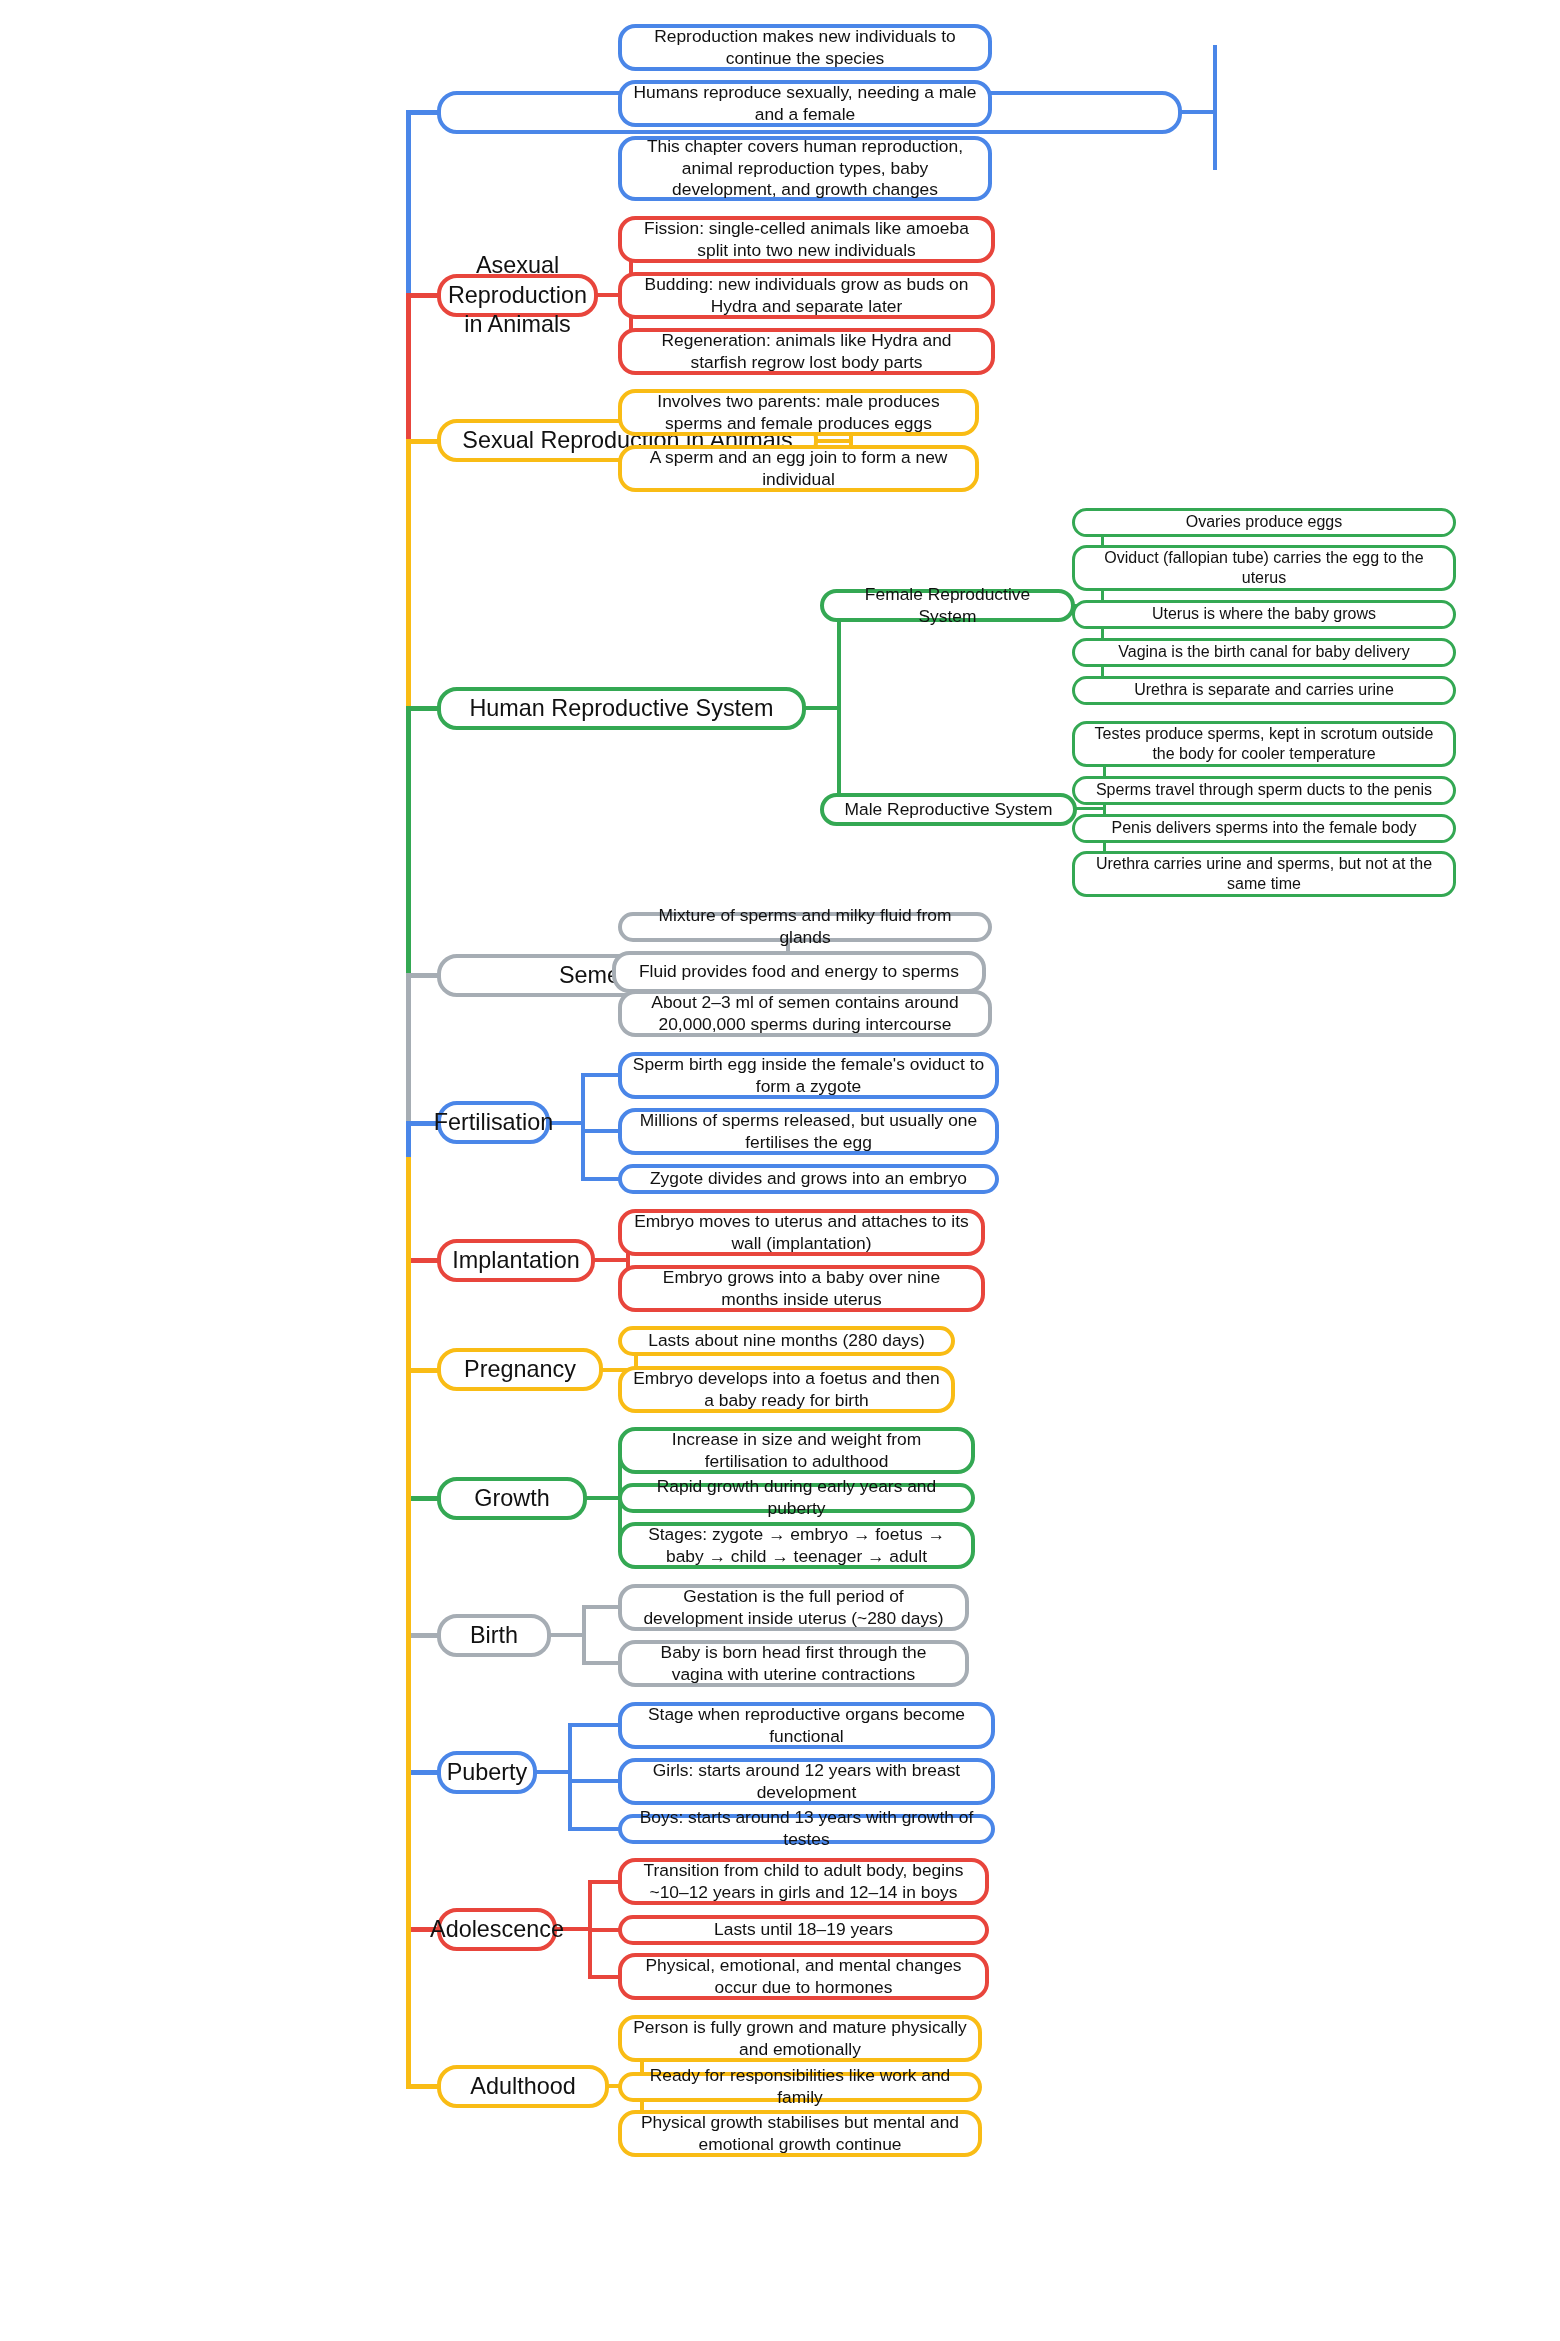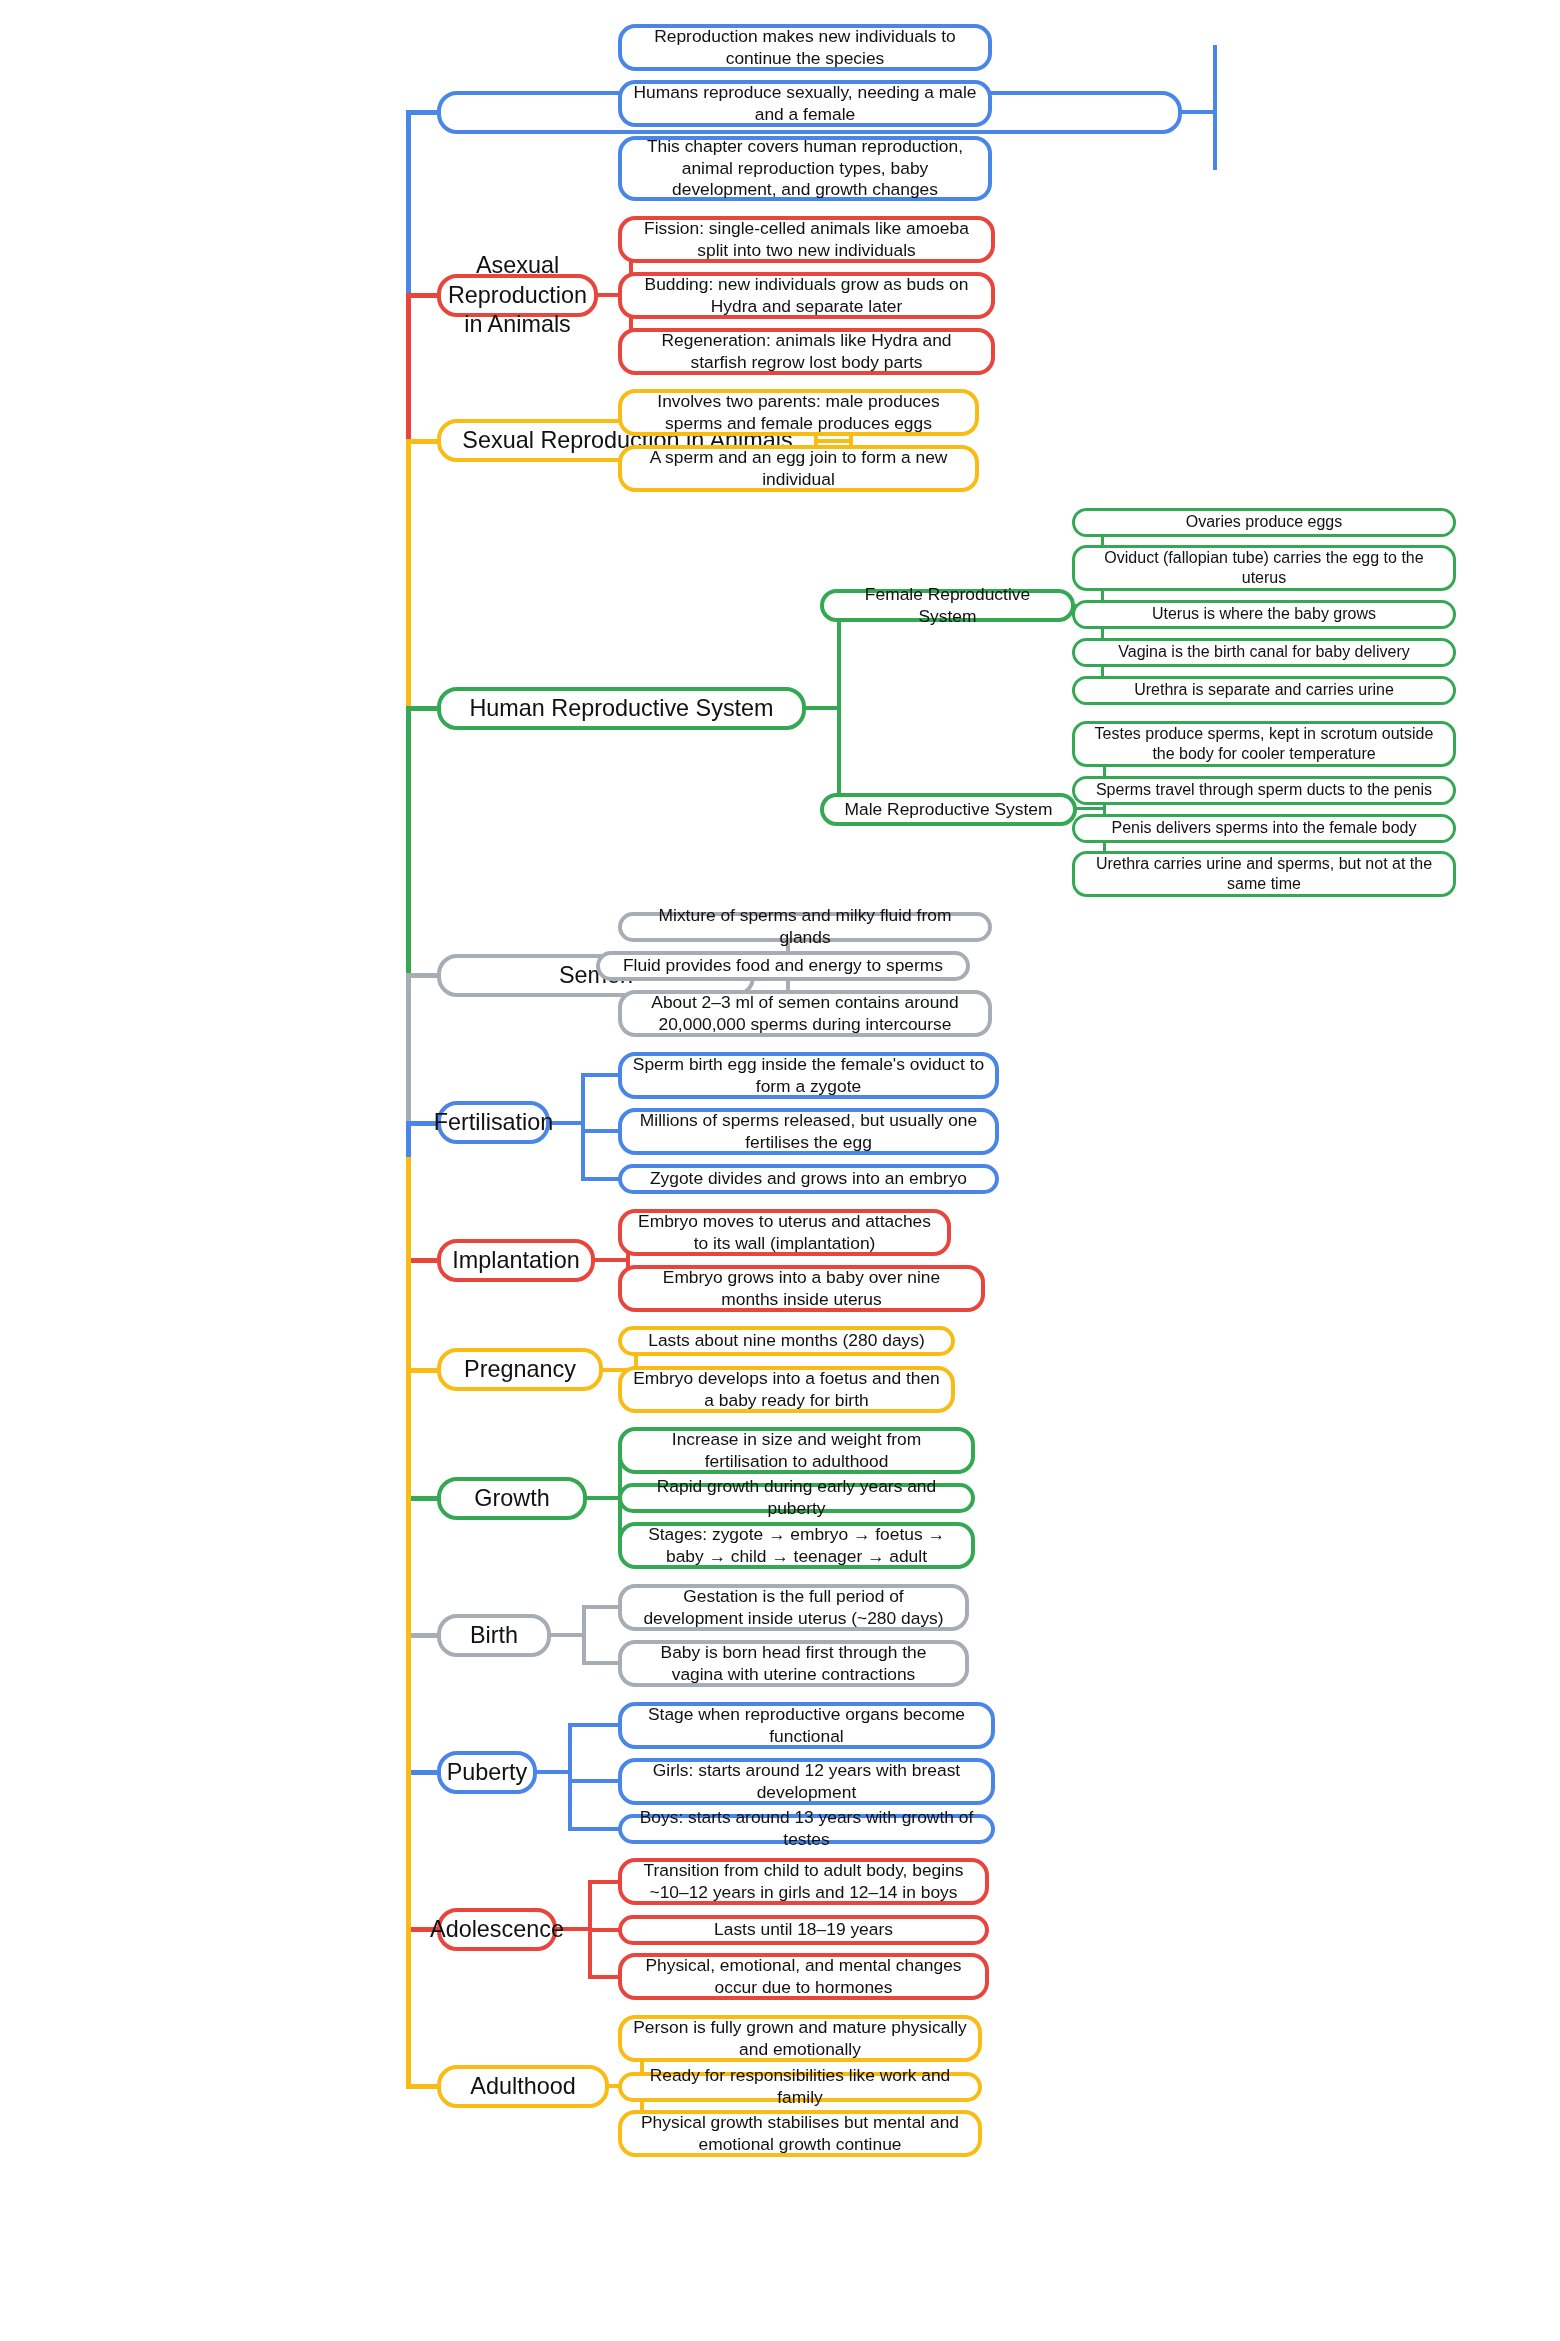--- a/index.html
+++ b/index.html
@@ -205,21 +205,21 @@
       </div>
       <div class="ln" style="left: 406px; top: 973px; width: 4.7px; height: 188px; background: rgb(166, 173, 180);"></div>
       <div class="ln" style="left: 406px; top: 973px; width: 33px; height: 4.7px; background: rgb(166, 173, 180);"></div>
       <div class="ln" style="left: 786px; top: 925px; width: 4px; height: 91px; background: rgb(166, 173, 180);"></div>
       <div class="ln" style="left: 754px; top: 973px; width: 36px; height: 4px; background: rgb(166, 173, 180);"></div>
       <div class="ln" style="left: 786px; top: 926px; height: 4px; background: rgb(166, 173, 180);"></div>
       <div class="node lvl2" style="left: 618px; top: 912px; width: 374px; height: 30px; border-color: rgb(166, 173, 180);">
         <span>Mixture of sperms and milky fluid from glands</span>
       </div>
       <div class="ln" style="left: 786px; top: 964px; height: 4px; background: rgb(166, 173, 180);"></div>
-      <div class="node lvl2" style="left: 596px; top: 951px; width: 374px; height: 30px; border-color: rgb(166, 173, 180);">
+      <div class="node lvl2" style="left: 612px; top: 951px; width: 374px; height: 42px; border-color: rgb(166, 173, 180);">
         <span>Fluid provides food and energy to sperms</span>
       </div>
       <div class="ln" style="left: 786px; top: 1012px; height: 4px; background: rgb(166, 173, 180);"></div>
       <div class="node lvl2" style="left: 618px; top: 990px; width: 374px; height: 47px; border-color: rgb(166, 173, 180);">
         <span>About 2–3 ml of semen contains around 20,000,000 sperms during intercourse</span>
       </div>
       <div class="node lvl1" style="left: 437px; top: 1101px; width: 113px; height: 43px; border-color: rgb(74, 134, 232);">
         <span>Fertilisation</span>
       </div>
       <div class="ln" style="left: 406px; top: 1121px; width: 4.7px; height: 41px; background: rgb(74, 134, 232);"></div>
@@ -239,21 +239,21 @@
         <span>Zygote divides and grows into an embryo</span>
       </div>
       <div class="node lvl1" style="left: 437px; top: 1239px; width: 158px; height: 43px; border-color: rgb(232, 69, 60);">
         <span>Implantation</span>
       </div>
       <div class="ln" style="left: 406px; top: 1157px; width: 4.7px; height: 105px; background: rgb(232, 69, 60);"></div>
       <div class="ln" style="left: 406px; top: 1258px; width: 33px; height: 4.7px; background: rgb(232, 69, 60);"></div>
       <div class="ln" style="left: 626px; top: 1230px; width: 4px; height: 60px; background: rgb(232, 69, 60);"></div>
       <div class="ln" style="left: 594px; top: 1258px; width: 36px; height: 4px; background: rgb(232, 69, 60);"></div>
       <div class="ln" style="left: 626px; top: 1230px; height: 4px; background: rgb(232, 69, 60);"></div>
-      <div class="node lvl2" style="left: 618px; top: 1209px; width: 333px; height: 47px; border-color: rgb(232, 69, 60);">
+      <div class="node lvl2" style="left: 618px; top: 1209px; width: 367px; height: 47px; border-color: rgb(232, 69, 60);">
         <span>Embryo moves to uterus and attaches to its wall (implantation)</span>
       </div>
       <div class="ln" style="left: 626px; top: 1286px; height: 4px; background: rgb(232, 69, 60);"></div>
       <div class="node lvl2" style="left: 618px; top: 1265px; width: 367px; height: 47px; border-color: rgb(232, 69, 60);">
         <span>Embryo grows into a baby over nine months inside uterus</span>
       </div>
       <div class="node lvl1" style="left: 437px; top: 1348px; width: 166px; height: 43px; border-color: rgb(249, 188, 21);">
         <span>Pregnancy</span>
       </div>
       <div class="ln" style="left: 406px; top: 1157px; width: 4.7px; height: 214px; background: rgb(249, 188, 21);"></div>

